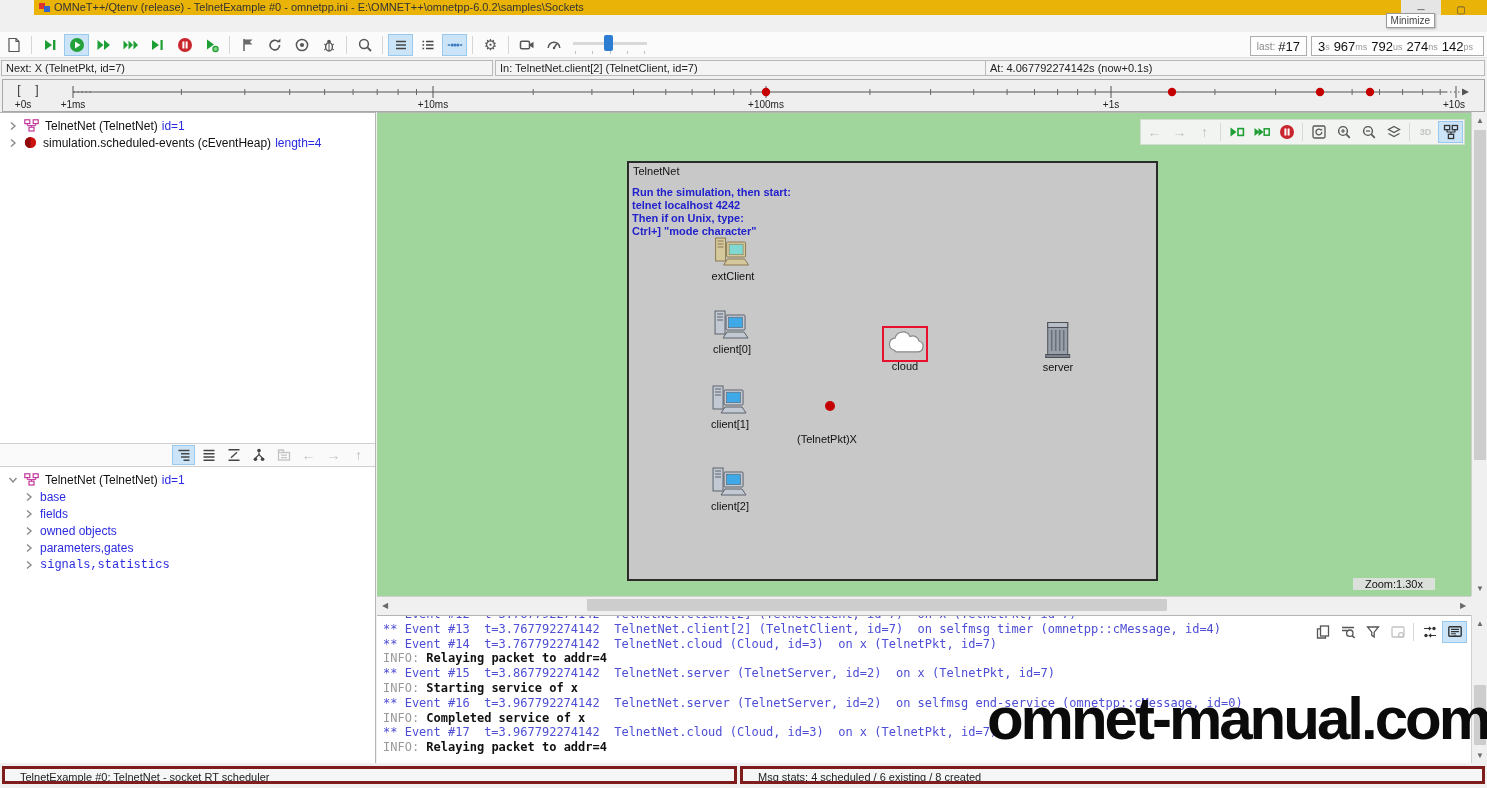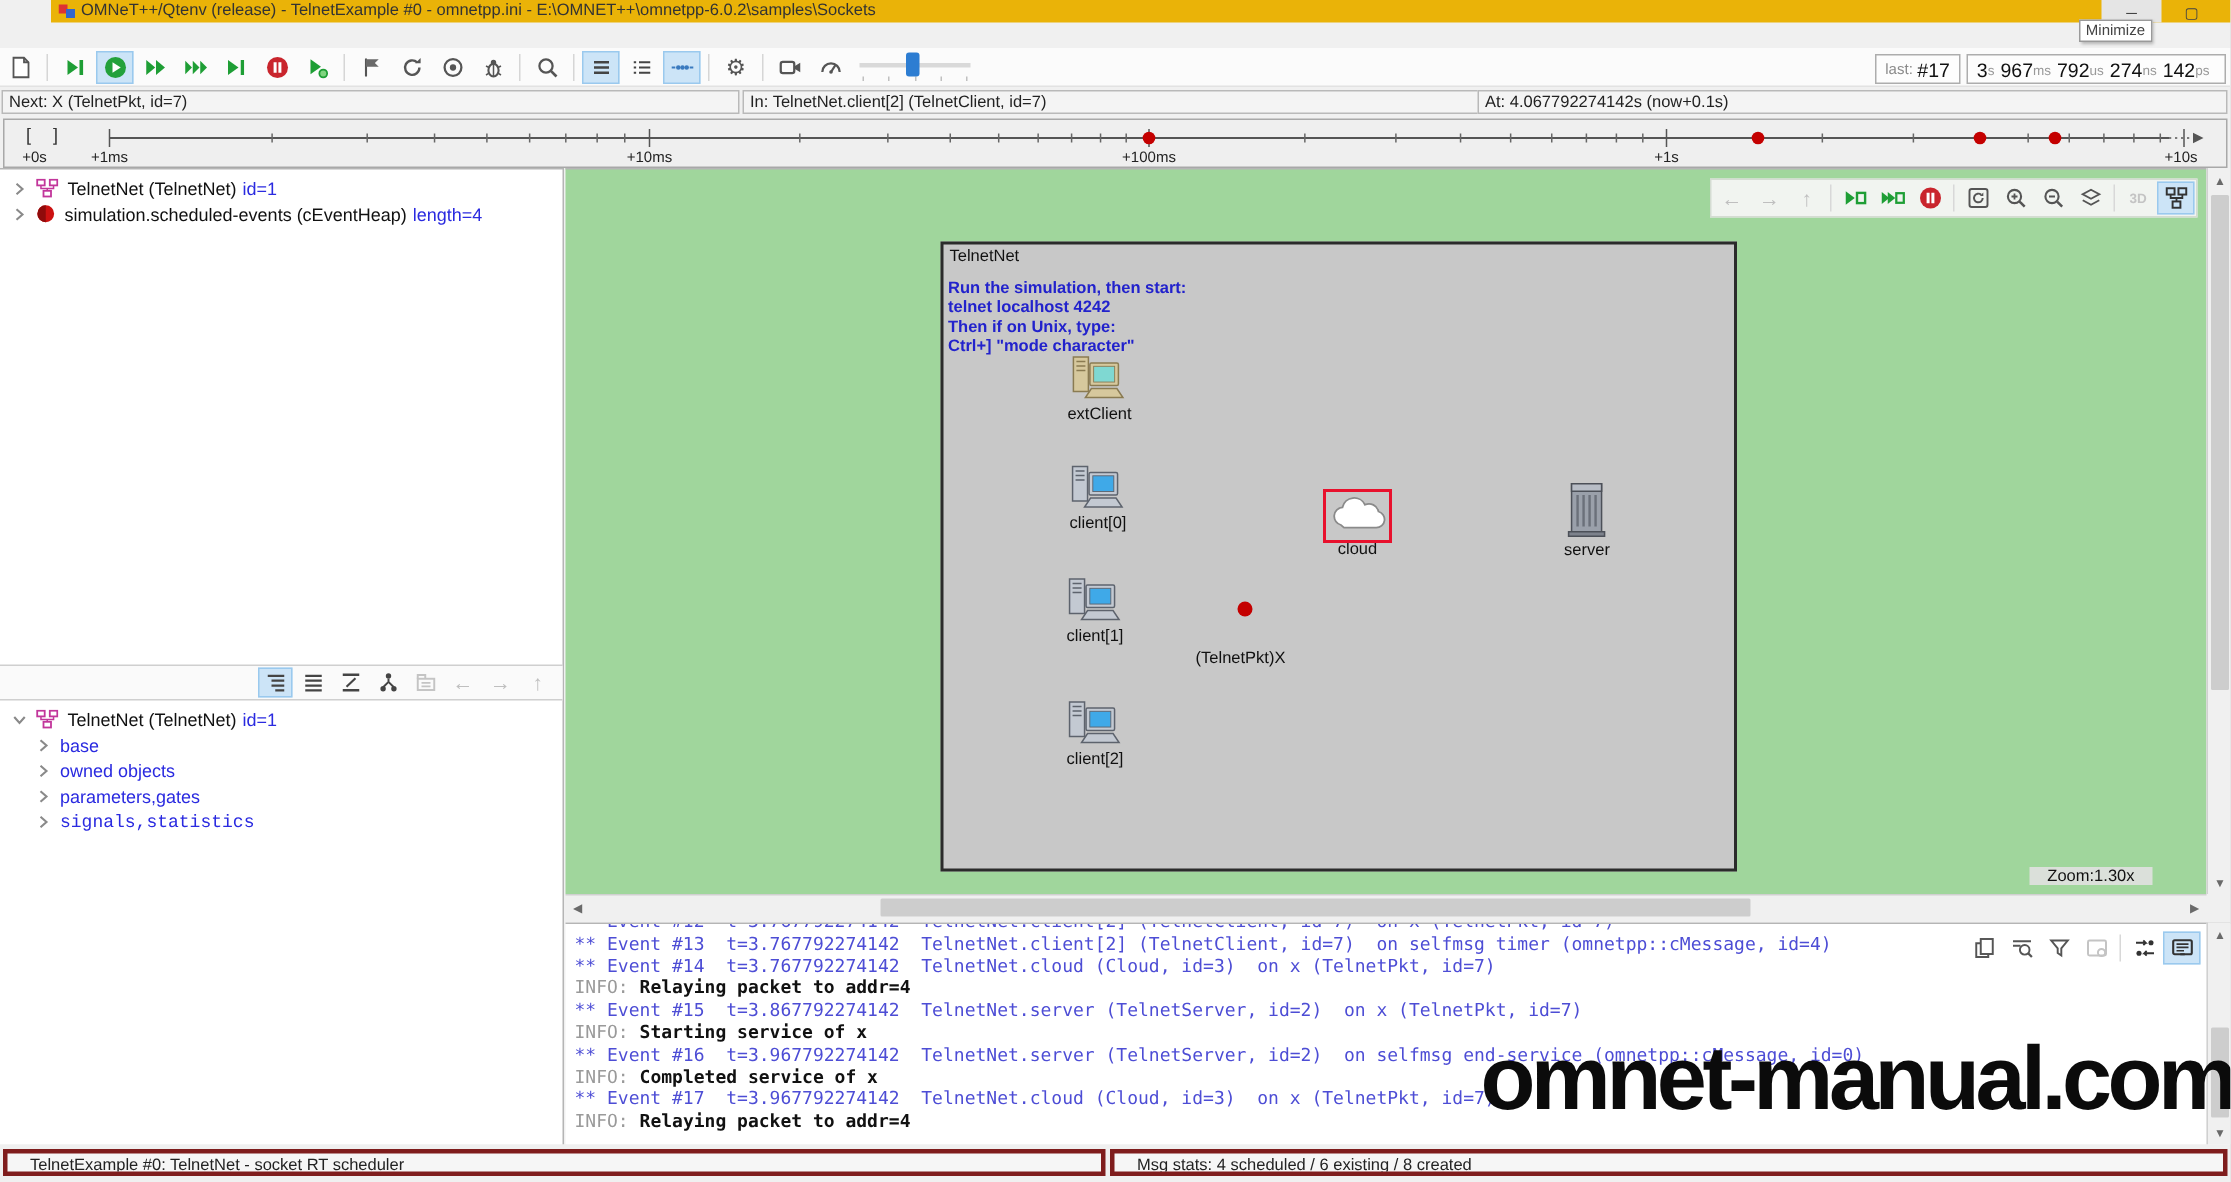--- a/index.html
+++ b/index.html
@@ -452,20 +452,28 @@
             </svg>
           </span>
           <span class="tblue">base</span>
         </div>
         <div class="trow" style="padding-left: 24px;">
           <span class="chev">
             <svg width="10" height="10" viewBox="0 0 10 10">
               <path d="M3 1.5l4 3.5-4 3.5" fill="none" stroke="#8a8a8a" stroke-width="1.4"></path>
             </svg>
           </span>
+          <span class="tblue">fields</span>
+        </div>
+        <div class="trow" style="padding-left: 24px;">
+          <span class="chev">
+            <svg width="10" height="10" viewBox="0 0 10 10">
+              <path d="M3 1.5l4 3.5-4 3.5" fill="none" stroke="#8a8a8a" stroke-width="1.4"></path>
+            </svg>
+          </span>
           <span class="tblue">owned objects</span>
         </div>
         <div class="trow" style="padding-left: 24px;">
           <span class="chev">
             <svg width="10" height="10" viewBox="0 0 10 10">
               <path d="M3 1.5l4 3.5-4 3.5" fill="none" stroke="#8a8a8a" stroke-width="1.4"></path>
             </svg>
           </span>
           <span class="tblue">parameters,gates</span>
         </div>

